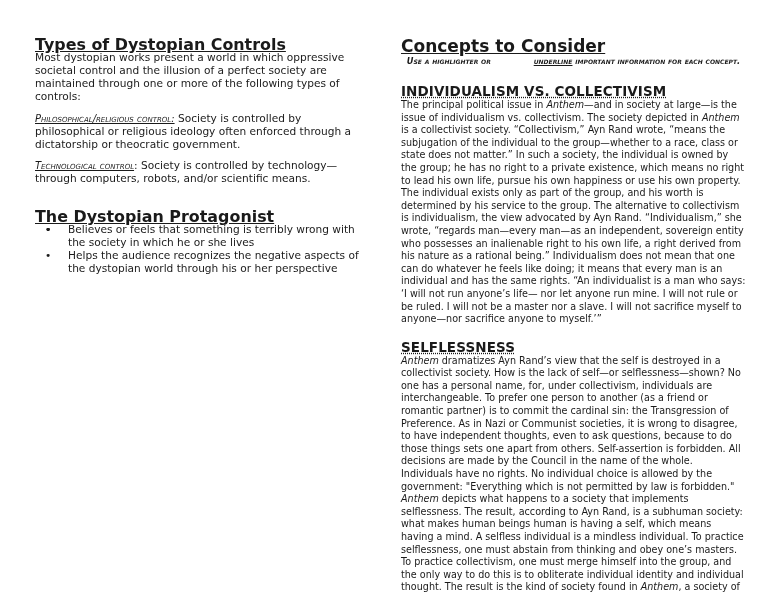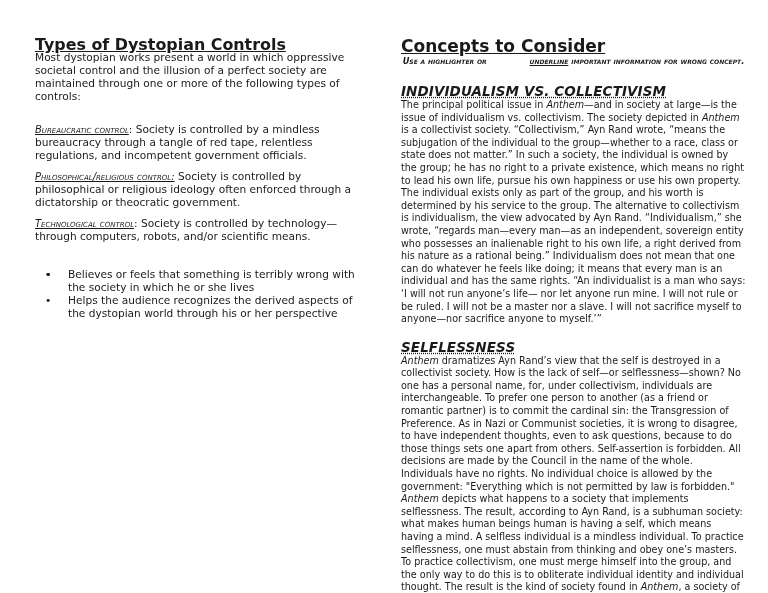--- a/index.html
+++ b/index.html
@@ -30,21 +30,21 @@
     width: 345px;
     font-size: 9.6px;
     line-height: 12.6px;
   }
   .sec-title {
     font-weight: bold;
     text-decoration: underline;
     margin: 0;
   }
   p { margin: 0; }
-  .intro { margin-bottom: 20px; }
+  .intro { margin-bottom: 9px; }
   .control-item { margin-bottom: 8px; }
   .control-label {
     font-style: italic;
     font-variant: small-caps;
     text-decoration: underline;
     font-size: 10px;
   }
   .protagonist { margin-top: 25px; }
   ul.bullets {
     margin: 0;
@@ -74,21 +74,20 @@
     font-weight: bold;
     font-style: italic;
     font-variant: small-caps;
     font-size: 8.2px;
     line-height: 11px;
     margin-top: 0px;
   }
   .subtitle .u { text-decoration: underline; padding-left: 40px; }
   .concept-heading {
     font-weight: bold;
-    font-style: italic;
     font-size: 13.5px;
     line-height: 16px;
     text-decoration: underline;
     text-decoration-style: dotted;
     margin: 0;
     letter-spacing: 0.1px;
   }
   .concept-1 { margin-top: 16px; }
   .concept-2 { margin-top: 13px; }
   .concept-body { text-align: left; }
@@ -96,44 +95,42 @@
 </style>
 </head>
 <body>
 
 <div class="col-left">
   <section>
     <h2 class="sec-title">Types of Dystopian Controls</h2>
     <p class="intro">Most dystopian works present a world in which oppressive societal control and the illusion of a perfect society are maintained through one or more of the following types of controls:</p>
 
     <p class="control-item">
-      <span class="control-label">Bureaucratic control</span><span>: Society is controlled by a mindless bureaucracy through a tangle of red tape, relentless regulations, and incompetent government officials.</span>
-    </p>
-    <p class="control-item">
       <span class="control-label">Philosophical/religious control:</span><span> Society is controlled by philosophical or religious ideology often enforced through a dictatorship or theocratic government.</span>
     </p>
     <p class="control-item">
       <span class="control-label">Technological control</span><span>: Society is controlled by technology—through computers, robots, and/or scientific means.</span>
     </p>
   </section>
 
   <section class="protagonist">
+    <h2 class="sec-title">The Dystopian Protagonist</h2>
     <ul class="bullets">
       <li><span class="bullet">•</span></li>
       <li><span class="bullet">•</span></li>
       <li><span class="bullet">•</span><span>Believes or feels that something is terribly wrong with the society in which he or she lives</span></li>
-      <li><span class="bullet">•</span><span>Helps the audience recognizes the derived aspects of the dystopian world through his or her perspective</span></li>
+      <li><span class="bullet">•</span><span>Helps the audience recognizes the negative aspects of the dystopian world through his or her perspective</span></li>
     </ul>
   </section>
 </div>
 
 <div class="col-right">
   <h1 class="main-title">Concepts to Consider</h1>
   <div class="subtitle">
-    <span>Use a highlighter or </span><span class="u">underline</span><span> important information for wrong concept.</span>
+    <span>Use a highlighter or </span><span class="u">underline</span><span> important information for each concept.</span>
   </div>
 
   <section class="concept-1">
     <h3 class="concept-heading">INDIVIDUALISM VS. COLLECTIVISM</h3>
     <p class="concept-body"><span>The principal political issue in </span><em>Anthem</em><span>—and in society at large—is the issue of individualism vs. collectivism. The society depicted in </span><em>Anthem</em><span> is a collectivist society. “Collectivism,” Ayn Rand wrote, “means the subjugation of the individual to the group—whether to a race, class or state does not matter.” In such a society, the individual is owned by the group; he has no right to a private existence, which means no right to lead his own life, pursue his own happiness or use his own property. The individual exists only as part of the group, and his worth is determined by his service to the group. The alternative to collectivism is individualism, the view advocated by Ayn Rand. “Individualism,” she wrote, “regards man—every man—as an independent, sovereign entity who possesses an inalienable right to his own life, a right derived from his nature as a rational being.” Individualism does not mean that one can do whatever he feels like doing; it means that every man is an individual and has the same rights. “An individualist is a man who says: ‘I will not run anyone’s life— nor let anyone run mine. I will not rule or be ruled. I will not be a master nor a slave. I will not sacrifice myself to anyone—nor sacrifice anyone to myself.’”</span></p>
   </section>
 
   <section class="concept-2">
     <h3 class="concept-heading">SELFLESSNESS</h3>
     <p class="concept-body"><em>Anthem</em><span> dramatizes Ayn Rand’s view that the self is destroyed in a collectivist society. How is the lack of self—or selflessness—shown? No one has a personal name, for, under collectivism, individuals are interchangeable. To prefer one person to another (as a friend or romantic partner) is to commit the cardinal sin: the Transgression of Preference. As in Nazi or Communist societies, it is wrong to disagree, to have independent thoughts, even to ask questions, because to do those things sets one apart from others. Self-assertion is forbidden. All decisions are made by the Council in the name of the whole. Individuals have no rights. No individual choice is allowed by the government: "Everything which is not permitted by law is forbidden." </span><em>Anthem</em><span> depicts what happens to a society that implements selflessness. The result, according to Ayn Rand, is a subhuman society: what makes human beings human is having a self, which means having a mind. A selfless individual is a mindless individual. To practice selflessness, one must abstain from thinking and obey one’s masters. To practice collectivism, one must merge himself into the group, and the only way to do this is to obliterate individual identity and individual thought. The result is the kind of society found in </span><em>Anthem</em><span>, a society of mindless robots, people with no motivation, no ambition, no hope. They are unable to create anything, and the society they live in has no room for creativity.</span></p>

